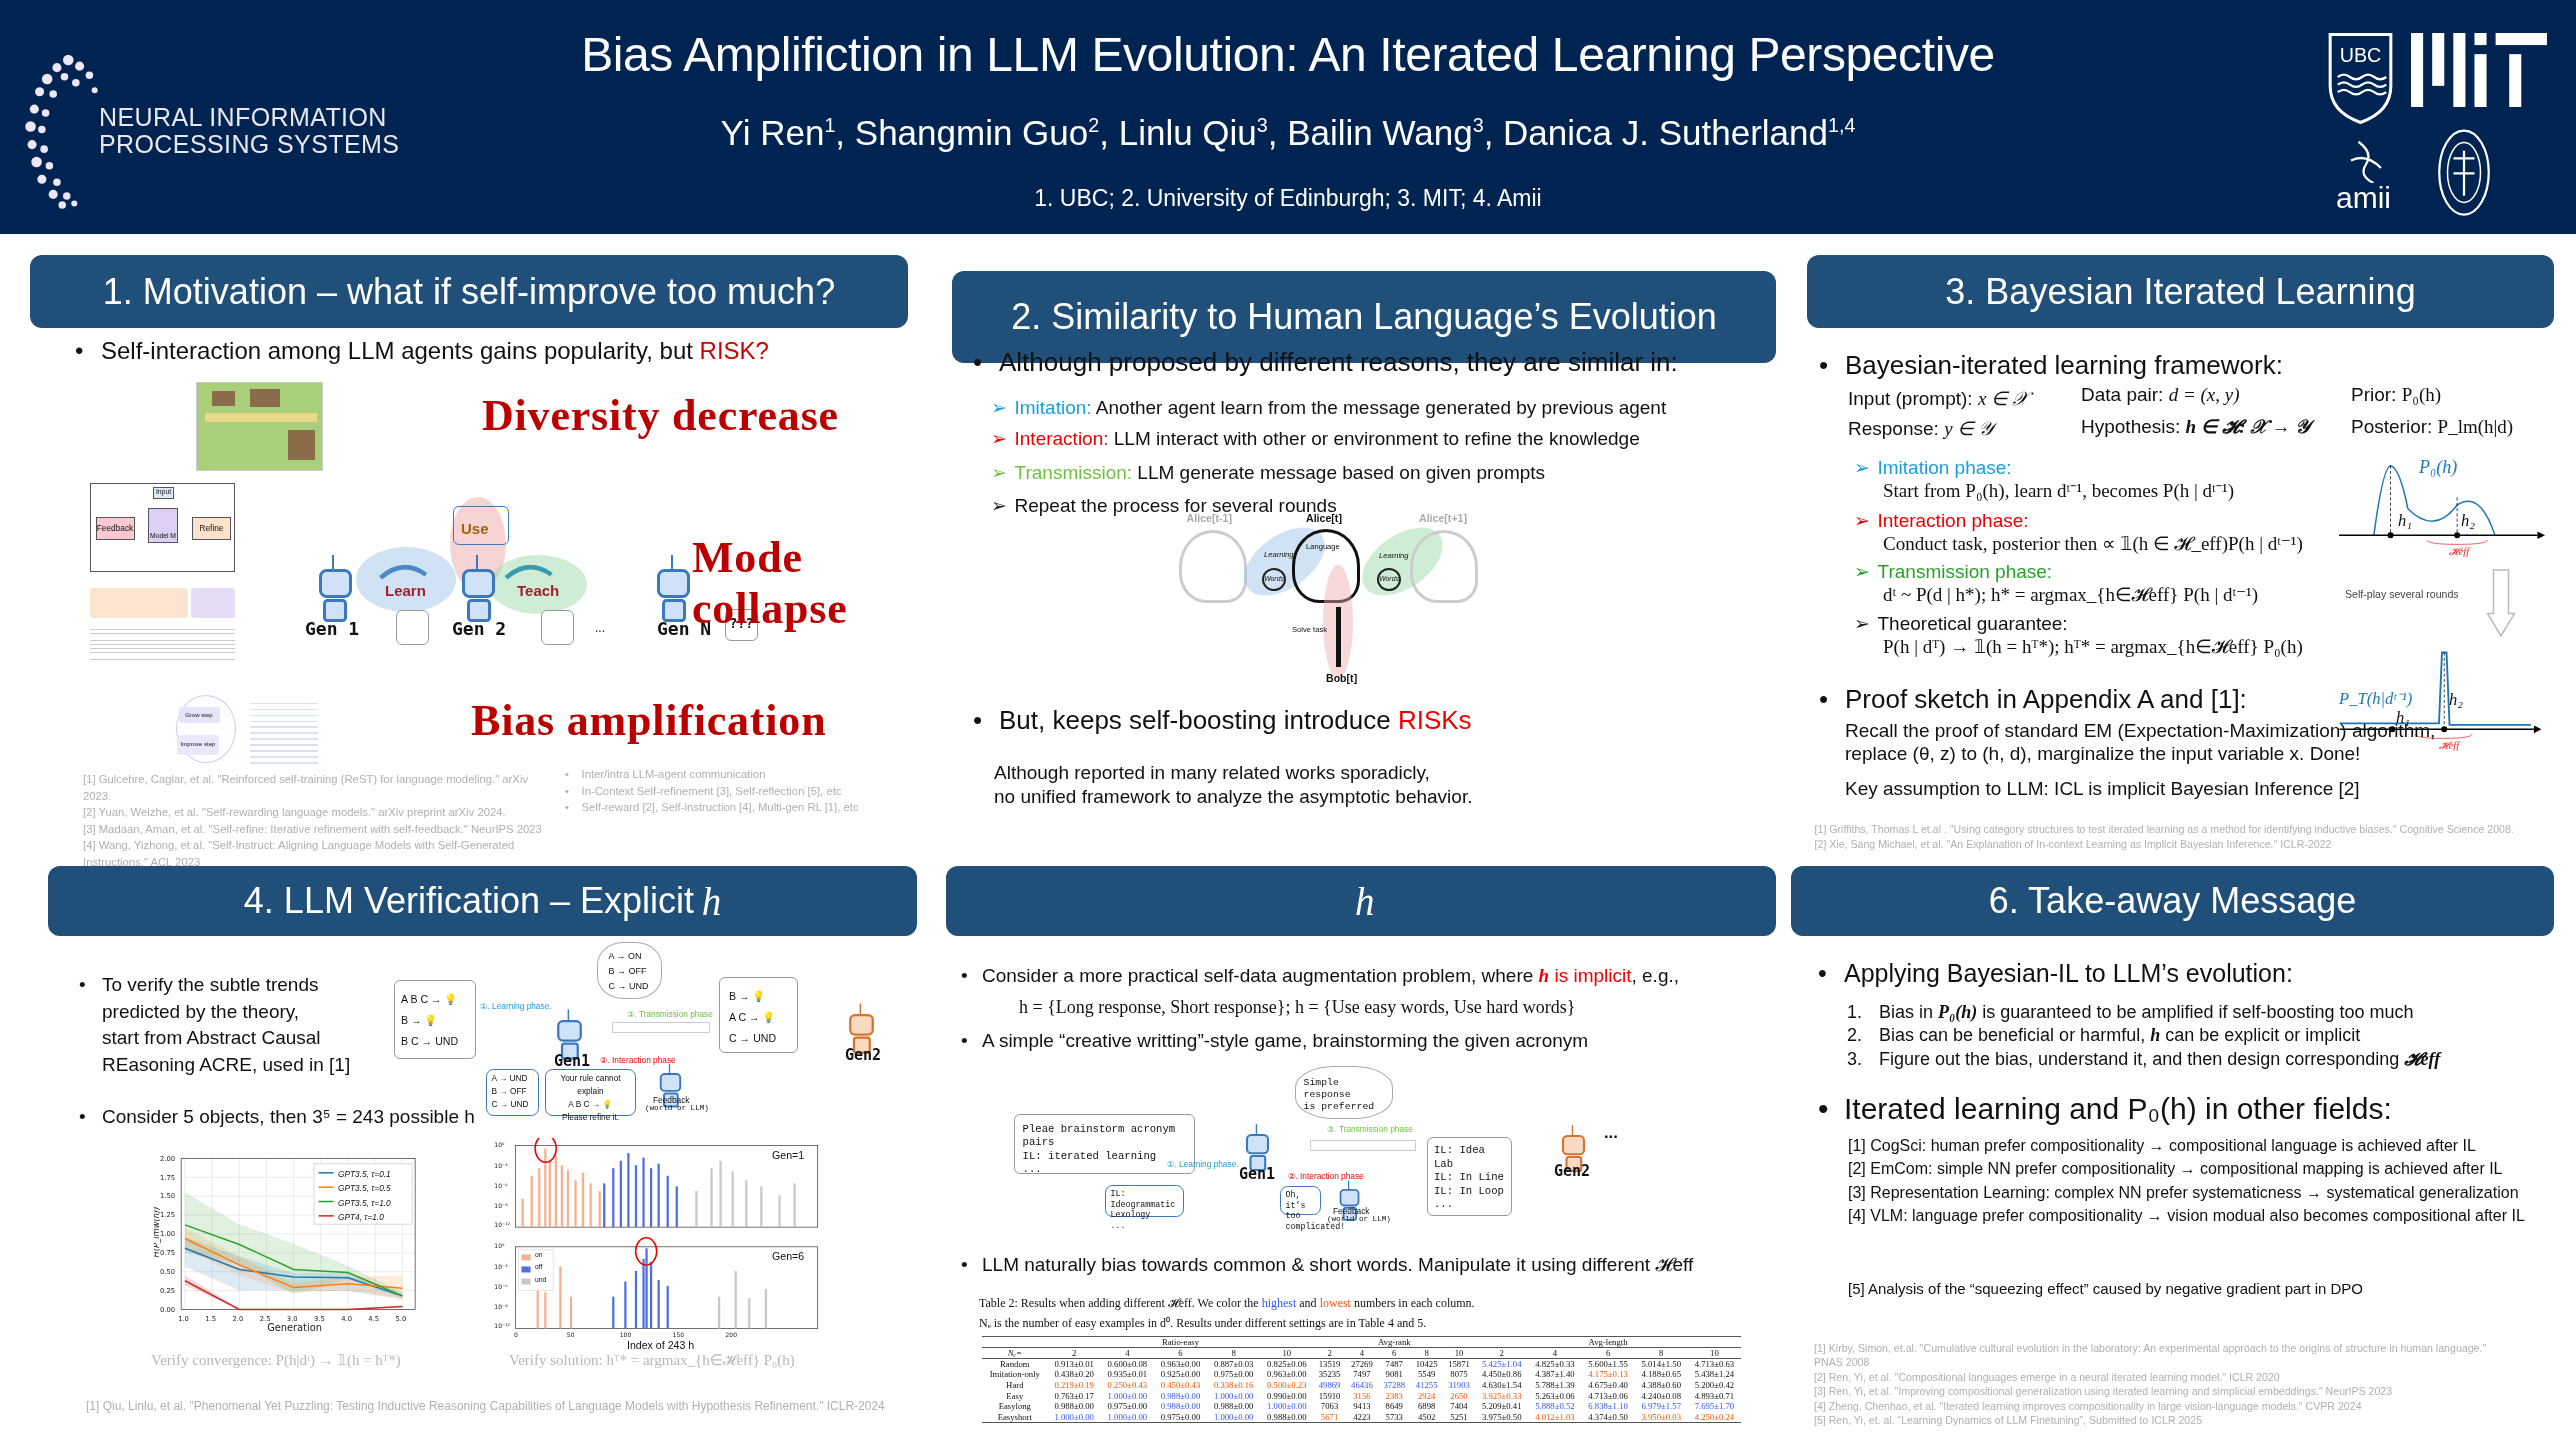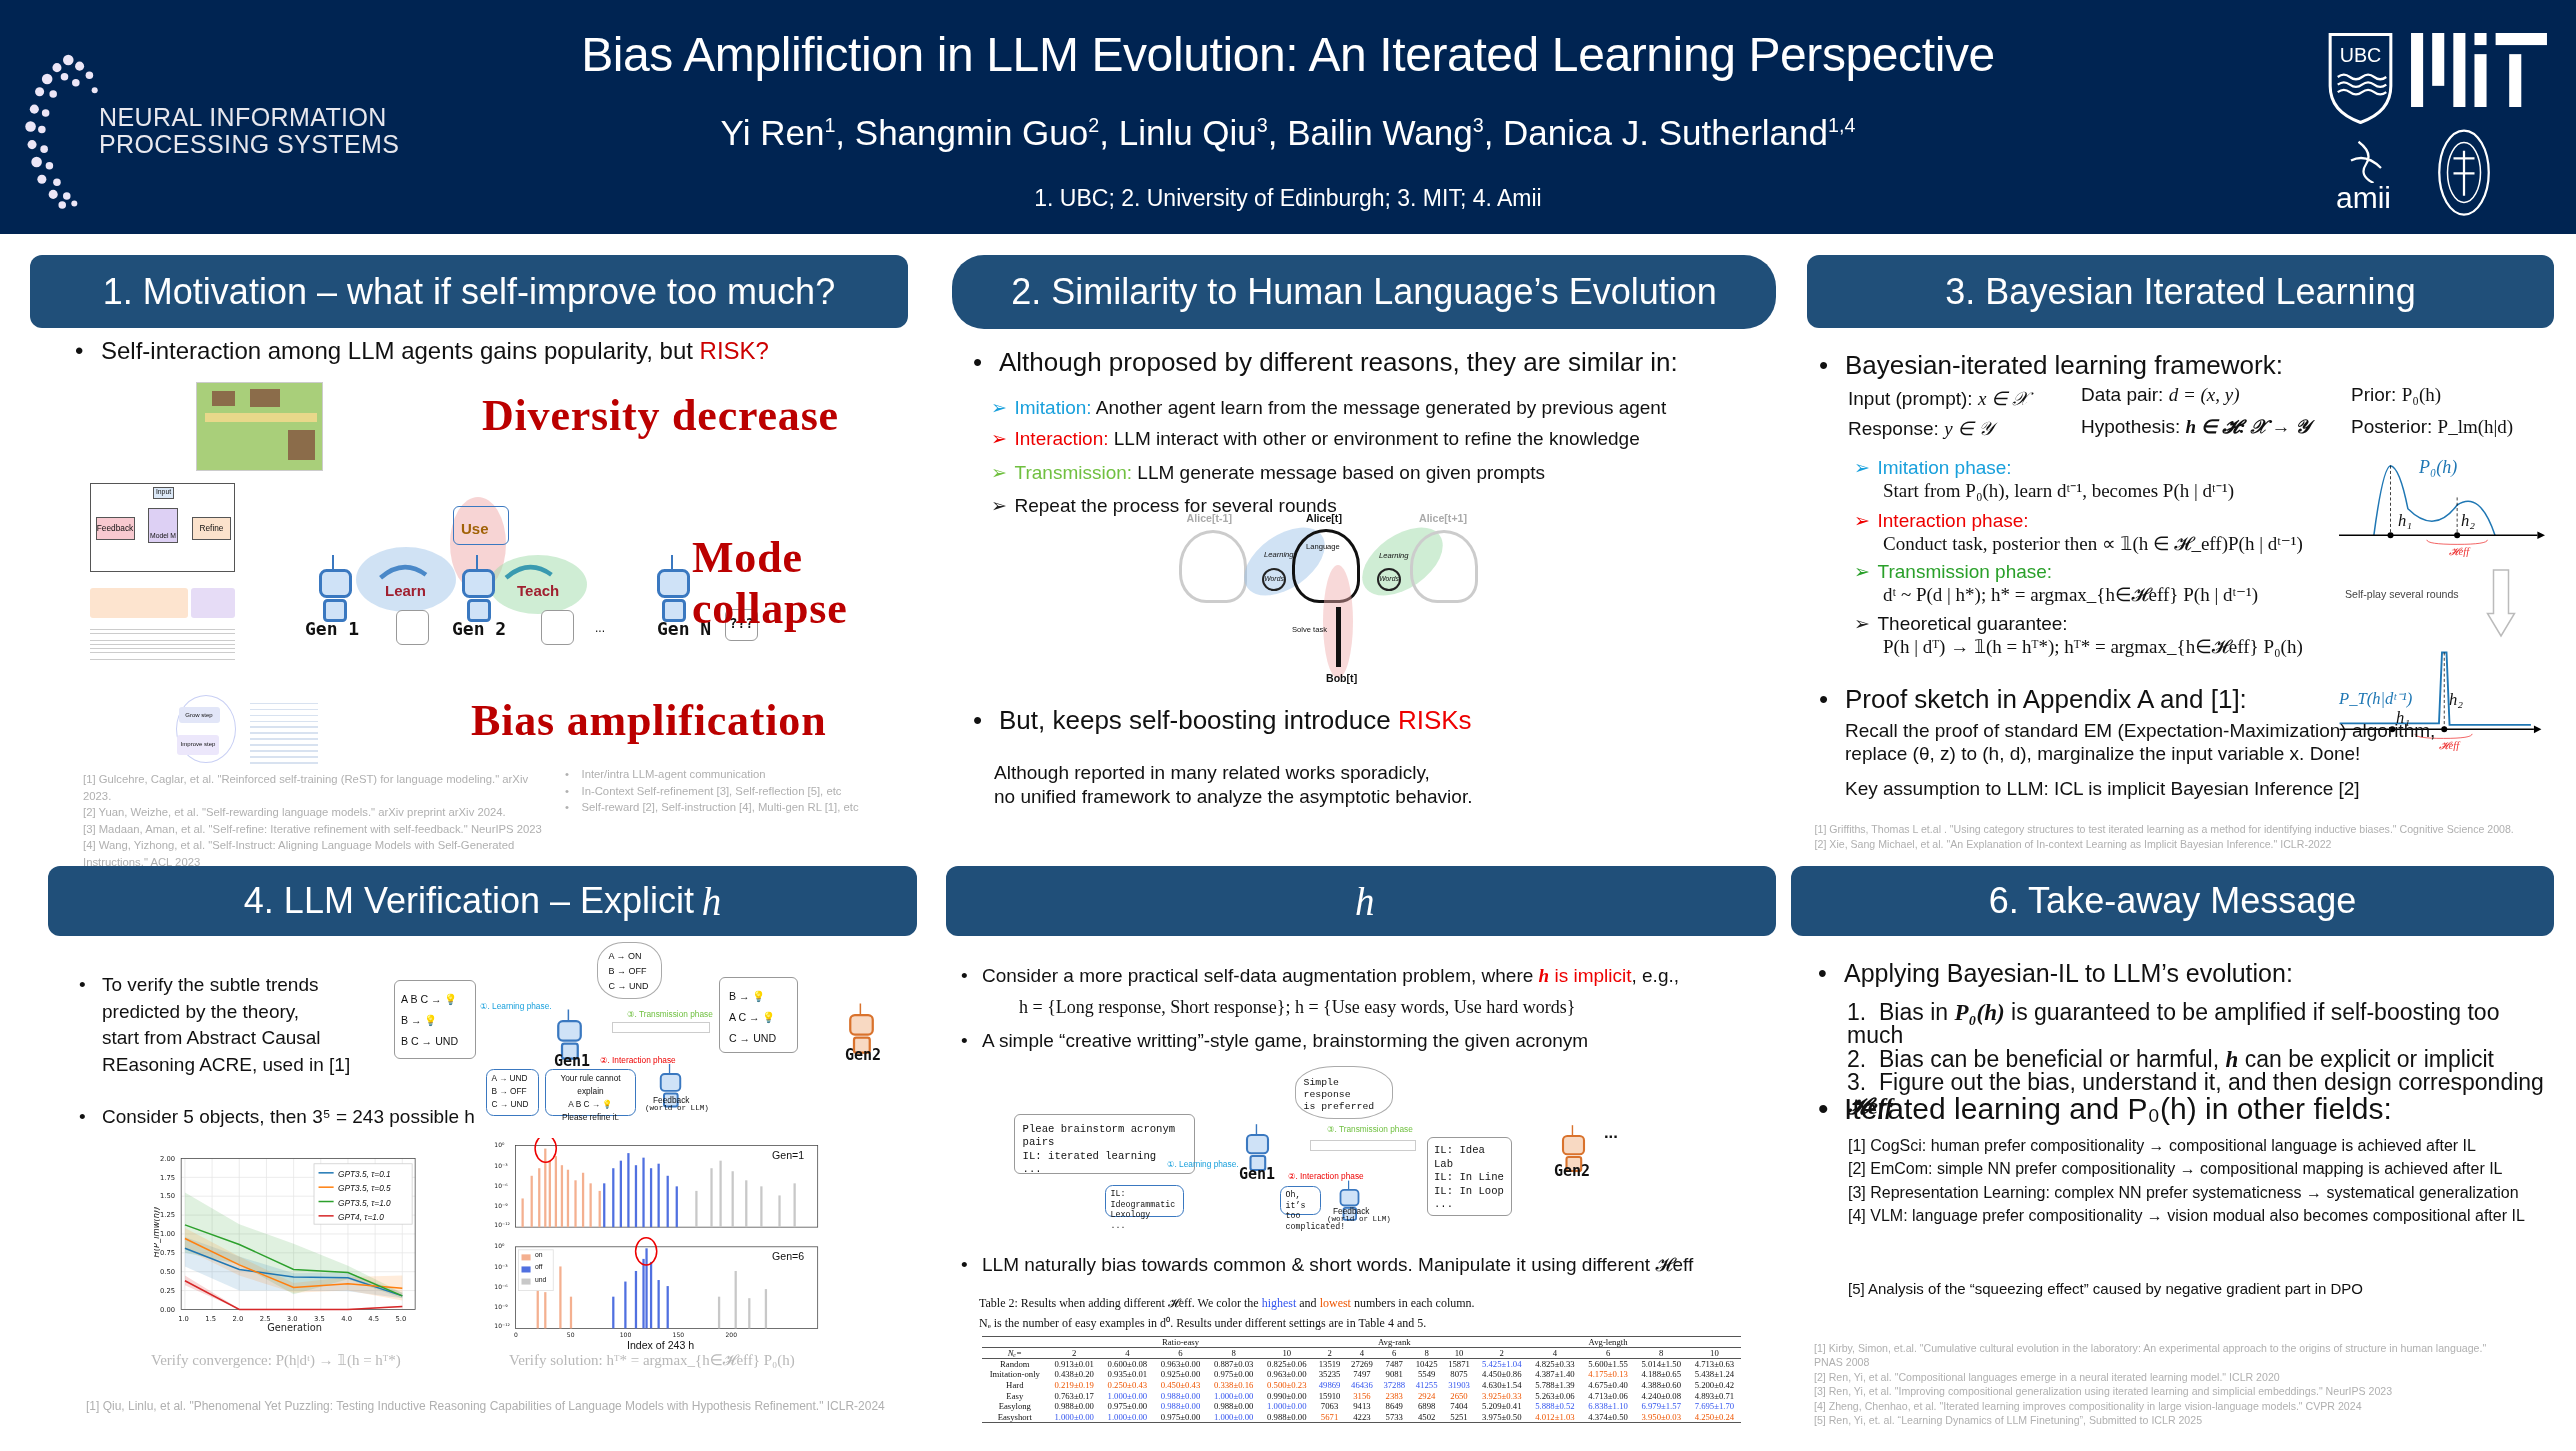--- a/index.html
+++ b/index.html
@@ -208,21 +208,21 @@
     <div>[5] Gou, Zhibin, et al. "CRITIC: Large Language Models Can Self-Correct with Tool-Interactive Critiquing." ICLR 2024</div>
   </div>
   <div class="ref" style="left:535px;top:511px;width:333px;">
     <div>• &nbsp;&nbsp;&nbsp;<span>Inter/intra LLM-agent communication</span></div>
     <div>• &nbsp;&nbsp;&nbsp;<span>In-Context Self-refinement [3], Self-reflection [5], etc</span></div>
     <div>• &nbsp;&nbsp;&nbsp;<span>Self-reward [2], Self-instruction [4], Multi-gen RL [1], etc</span></div>
   </div>
 </div>
 
 <div class="sec" style="left:952px;top:255px;width:824px;height:597px;">
-  <div class="sec-head" style="left:0;top:0;width:824px;height:74px;border-radius:32px;">2. Similarity to Human Language’s Evolution</div>
+  <div class="sec-head" style="left:0;top:16px;width:824px;height:92px;">2. Similarity to Human Language’s Evolution</div>
   <div class="bl" style="left:47px;top:91px;">Although proposed by different reasons, they are similar in:</div>
   <div class="sub" style="left:39px;top:141px;"><span class="arr">➢</span><span class="blue">Imitation:</span><span> Another agent </span><span class="u">learn from the message generated by previous agent</span></div>
   <div class="sub" style="left:39px;top:172px;"><span class="arr" style="color:#e00">➢</span><span class="red">Interaction:</span><span> LLM interact with other or environment to </span><span class="u">refine the knowledge</span></div>
   <div class="sub" style="left:39px;top:206px;"><span class="arr" style="color:#70c040">➢</span><span class="green">Transmission:</span><span> LLM </span><span class="u">generate message </span><span>based on given prompts</span></div>
   <div class="sub" style="left:39px;top:239px;"><span class="arr" style="color:#222">➢</span><span class="u">Repeat</span><span> the process for several rounds</span></div>
 
   <div style="position:absolute;left:227px;top:257px;width:348px;height:197px;">
     <span style="position:absolute;left:7.6px;top:0;font-size:10.6px;color:#aaa;font-weight:bold">Alice[t-1]</span>
     <span style="position:absolute;left:127px;top:0;font-size:10.6px;font-weight:bold">Alice[t]</span>
     <span style="position:absolute;left:240px;top:0;font-size:10.6px;color:#aaa;font-weight:bold">Alice[t+1]</span>
@@ -762,21 +762,21 @@
           <td class="lo">3.950±0.03</td>
           <td class="lo">4.250±0.24</td>
         </tr>
       </tbody>
     </table>
 </div>
 
 <div class="sec" style="left:1791px;top:866px;width:763px;height:574px;">
   <div class="sec-head" style="left:0;top:0;width:763px;height:70px;">6. Take-away Message</div>
   <div class="bl" style="left:53px;top:91px;font-size:25px;">Applying Bayesian-IL to LLM’s evolution:</div>
-  <div class="sub" style="left:56px;top:135px;font-size:23px;line-height:23.4px;">
+  <div class="sub" style="left:56px;top:135px;font-size:18px;line-height:23.4px;">
     <div><span style="display:inline-block;width:32px">1.</span><span>Bias in </span><b class="mi">P₀(h)</b><span> is guaranteed to be </span><span class="u">amplified</span><span> if self-boosting </span><span class="u">too much</span></div>
     <div><span style="display:inline-block;width:32px">2.</span><span>Bias can be </span><span class="u">beneficial or harmful</span><span>, </span><b class="mi">h</b><span> can be explicit or implicit</span></div>
     <div><span style="display:inline-block;width:32px">3.</span><span>Figure out the bias, understand it, and then design corresponding </span><b class="mi u">𝓗eff</b></div>
   </div>
   <div class="bl" style="left:53px;top:227px;font-size:30px;">Iterated learning and P₀(h) in other fields:</div>
   <div class="sub" style="left:57px;top:268px;font-size:16px;line-height:23.4px;">
     <div>[1] CogSci: human prefer compositionality → compositional language is achieved after IL</div>
     <div>[2] EmCom: simple NN prefer compositionality → compositional mapping is achieved after IL</div>
     <div>[3] Representation Learning: complex NN prefer systematicness → systematical generalization</div>
     <div>[4] VLM: language prefer compositionality → vision modual also becomes compositional after IL</div>

